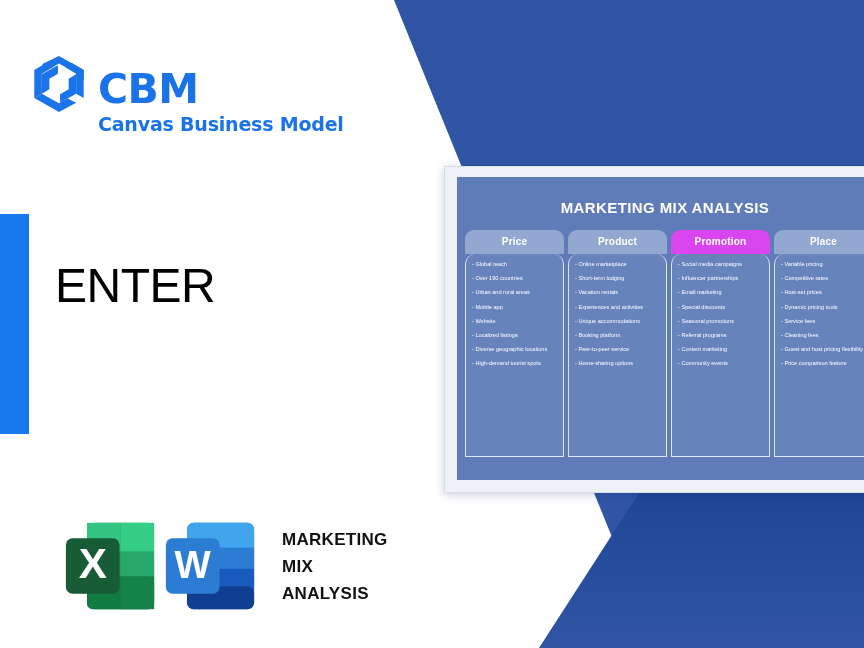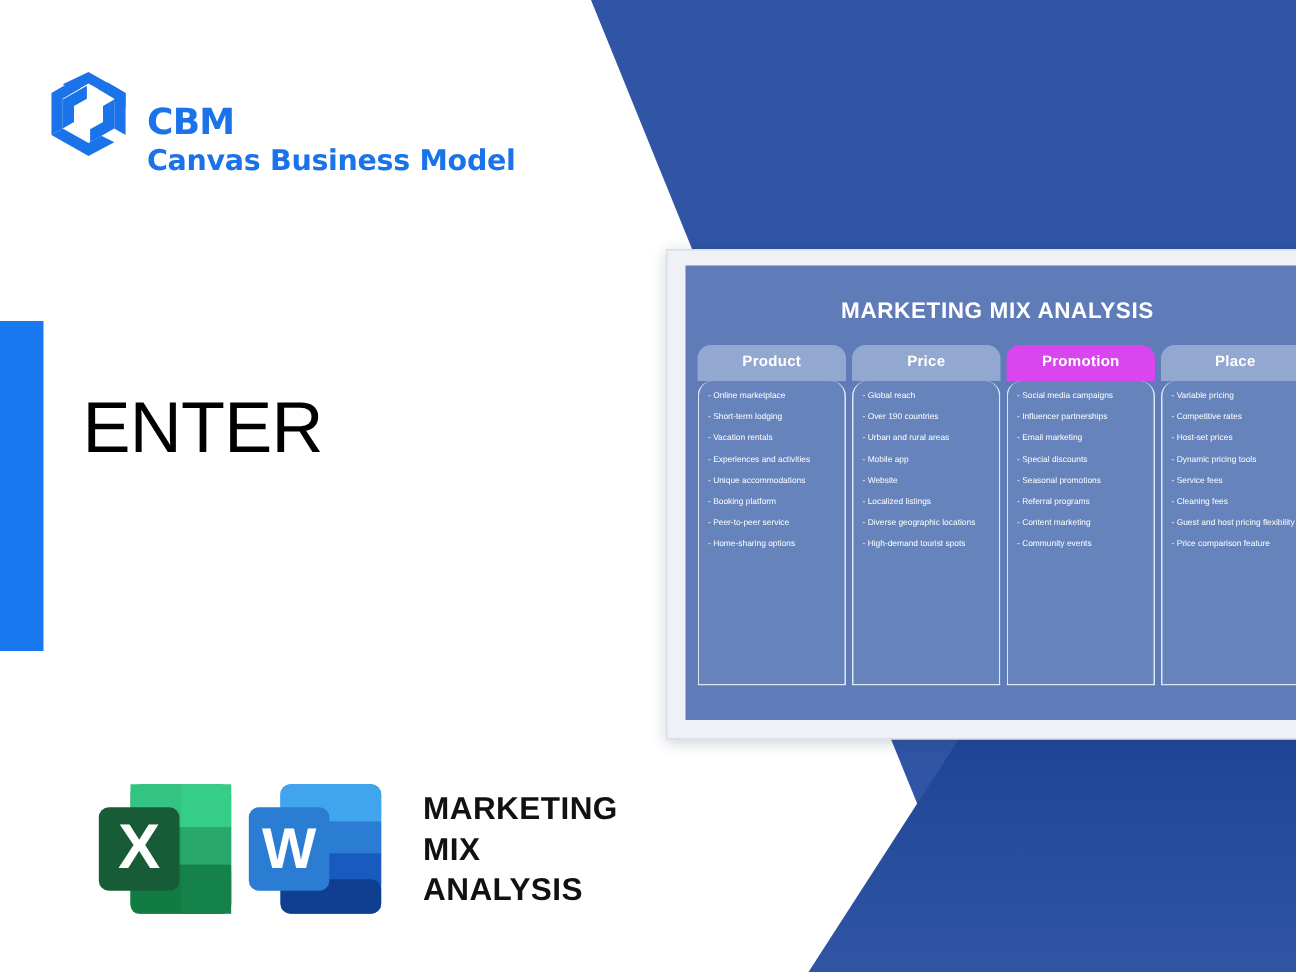--- a/index.html
+++ b/index.html
@@ -19,42 +19,42 @@
   .accent-bar{
     position:absolute;left:0;top:214px;width:29px;height:220px;
     background:#1878F0;
   }
 
   
   .logo-wrap{position:absolute;left:32px;top:34px;display:flex;align-items:center;gap:12px;}
   .logo-mark{width:54px;height:58px;flex:0 0 auto;}
   .logo-text{display:flex;flex-direction:column;justify-content:center;line-height:1;}
   .logo-title{
-    font-size:24px;font-weight:bold;color:#1A73E8;letter-spacing:-0.5px;
+    font-size:41px;font-weight:bold;color:#1A73E8;letter-spacing:-0.5px;
     font-family:"DejaVu Sans", sans-serif;
     margin-top:35px;
   }
   .logo-sub{
     font-size:19px;font-weight:bold;color:#1A73E8;margin-top:5px;letter-spacing:-0.2px;
     font-family:"DejaVu Sans", sans-serif;
   }
 
   
   .headline{
     position:absolute;left:55px;top:262px;width:380px;
     font-size:48px;line-height:48px;font-weight:normal;color:#000000;
     letter-spacing:-0.5px;
   }
   .headline .l2{display:block;}
 
   
   .files{position:absolute;left:62px;top:519px;display:flex;align-items:center;}
   .file-ico{width:96px;height:94px;margin-right:4px;flex:0 0 auto;}
   .files-label{
-    margin-left:20px;font-size:21px;line-height:27px;font-weight:bold;color:#111;
+    margin-left:20px;font-size:17px;line-height:27px;font-weight:bold;color:#111;
     letter-spacing:0.3px;
   }
   .files-label span{display:block;}
 
   
   .card{
     position:absolute;left:444px;top:166px;width:430px;height:327px;
     background:#eef1f6;
     border:1px solid #d8dee8;
     box-shadow:0 2px 9px rgba(25,45,90,.22);
@@ -184,47 +184,47 @@
       <span>ANALYSIS</span>
     </div>
   </div>
 
   <div class="card">
     <div class="card-inner">
       <div class="card-title">MARKETING MIX ANALYSIS</div>
       <div class="cols">
 
         <div class="col">
+          <div class="col-head">Price</div>
+          <div class="col-body">
+            <div class="itm">- Global reach</div>
+            <div class="itm">- Over 190 countries</div>
+            <div class="itm">- Urban and rural areas</div>
+            <div class="itm">- Mobile app</div>
+            <div class="itm">- Website</div>
+            <div class="itm">- Localized listings</div>
+            <div class="itm">- Diverse geographic locations</div>
+            <div class="itm">- High-demand tourist spots</div>
+          </div>
+        </div>
+
+        <div class="col">
           <div class="col-head">Product</div>
           <div class="col-body">
             <div class="itm">- Online marketplace</div>
             <div class="itm">- Short-term lodging</div>
             <div class="itm">- Vacation rentals</div>
             <div class="itm">- Experiences and activities</div>
             <div class="itm">- Unique accommodations</div>
             <div class="itm">- Booking platform</div>
             <div class="itm">- Peer-to-peer service</div>
             <div class="itm">- Home-sharing options</div>
           </div>
         </div>
 
-        <div class="col">
-          <div class="col-head">Price</div>
-          <div class="col-body">
-            <div class="itm">- Global reach</div>
-            <div class="itm">- Over 190 countries</div>
-            <div class="itm">- Urban and rural areas</div>
-            <div class="itm">- Mobile app</div>
-            <div class="itm">- Website</div>
-            <div class="itm">- Localized listings</div>
-            <div class="itm">- Diverse geographic locations</div>
-            <div class="itm">- High-demand tourist spots</div>
-          </div>
-        </div>
-
         <div class="col promo">
           <div class="col-head">Promotion</div>
           <div class="col-body">
             <div class="itm">- Social media campaigns</div>
             <div class="itm">- Influencer partnerships</div>
             <div class="itm">- Email marketing</div>
             <div class="itm">- Special discounts</div>
             <div class="itm">- Seasonal promotions</div>
             <div class="itm">- Referral programs</div>
             <div class="itm">- Content marketing</div>

